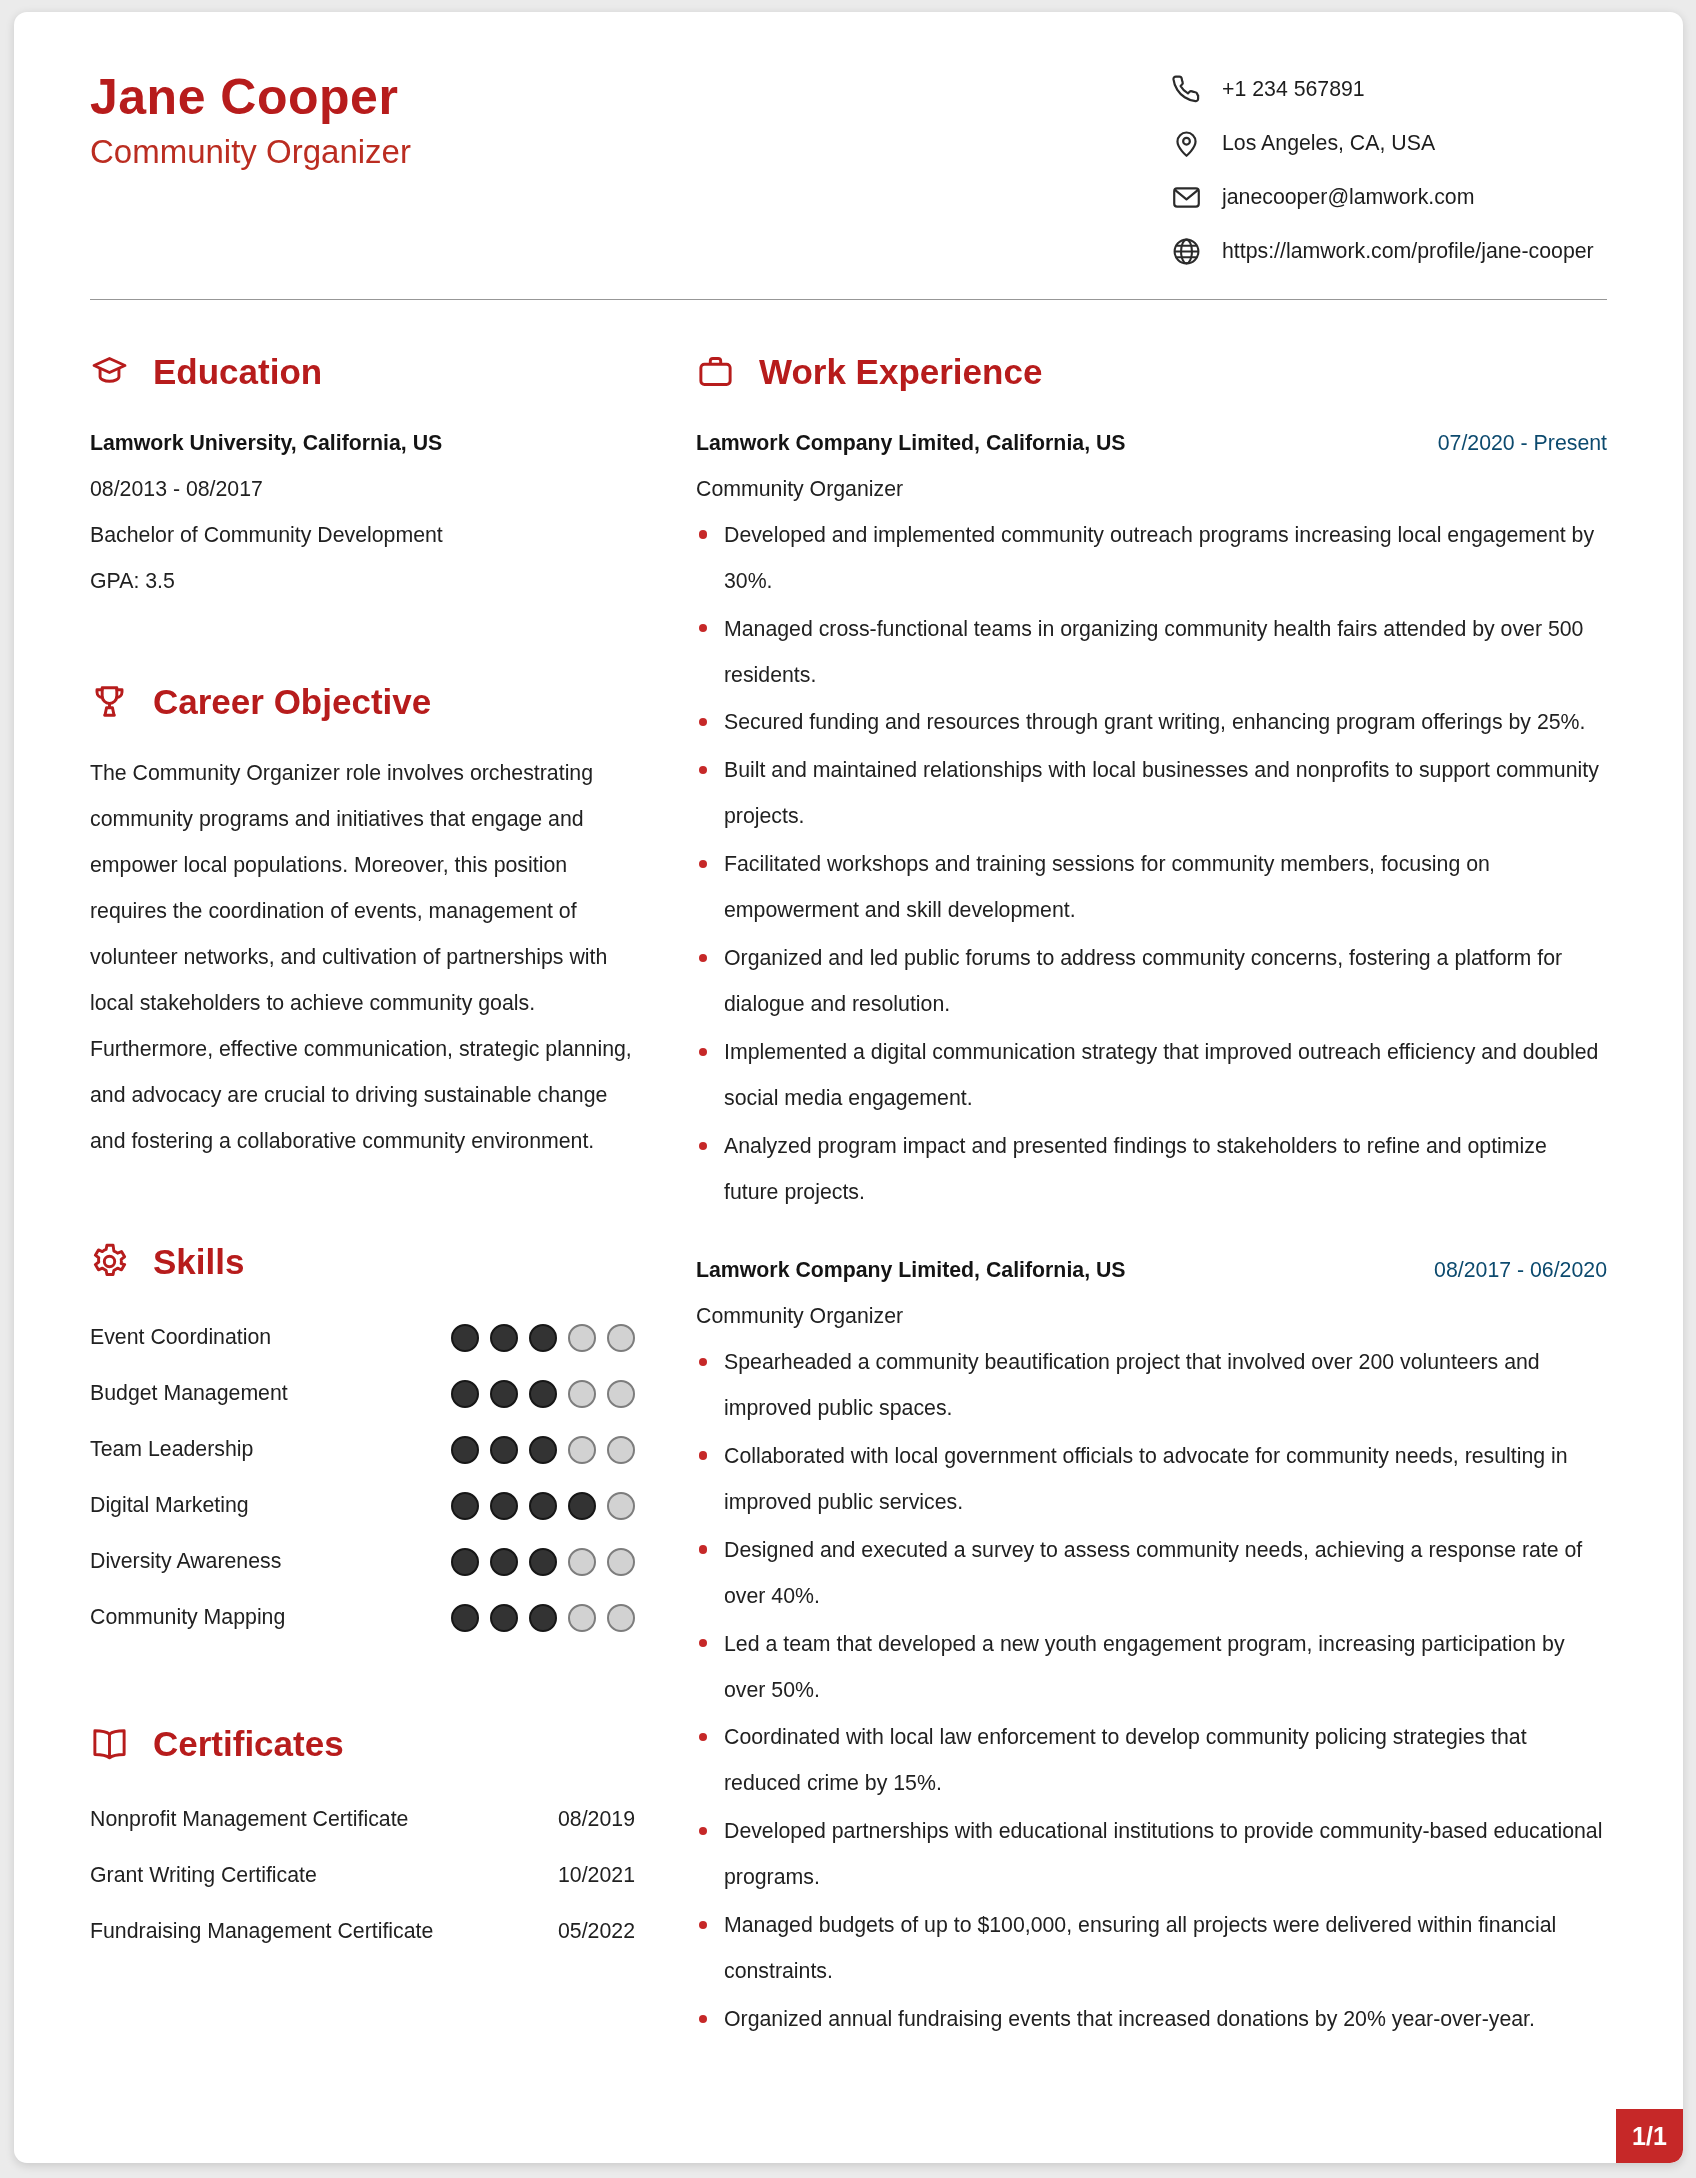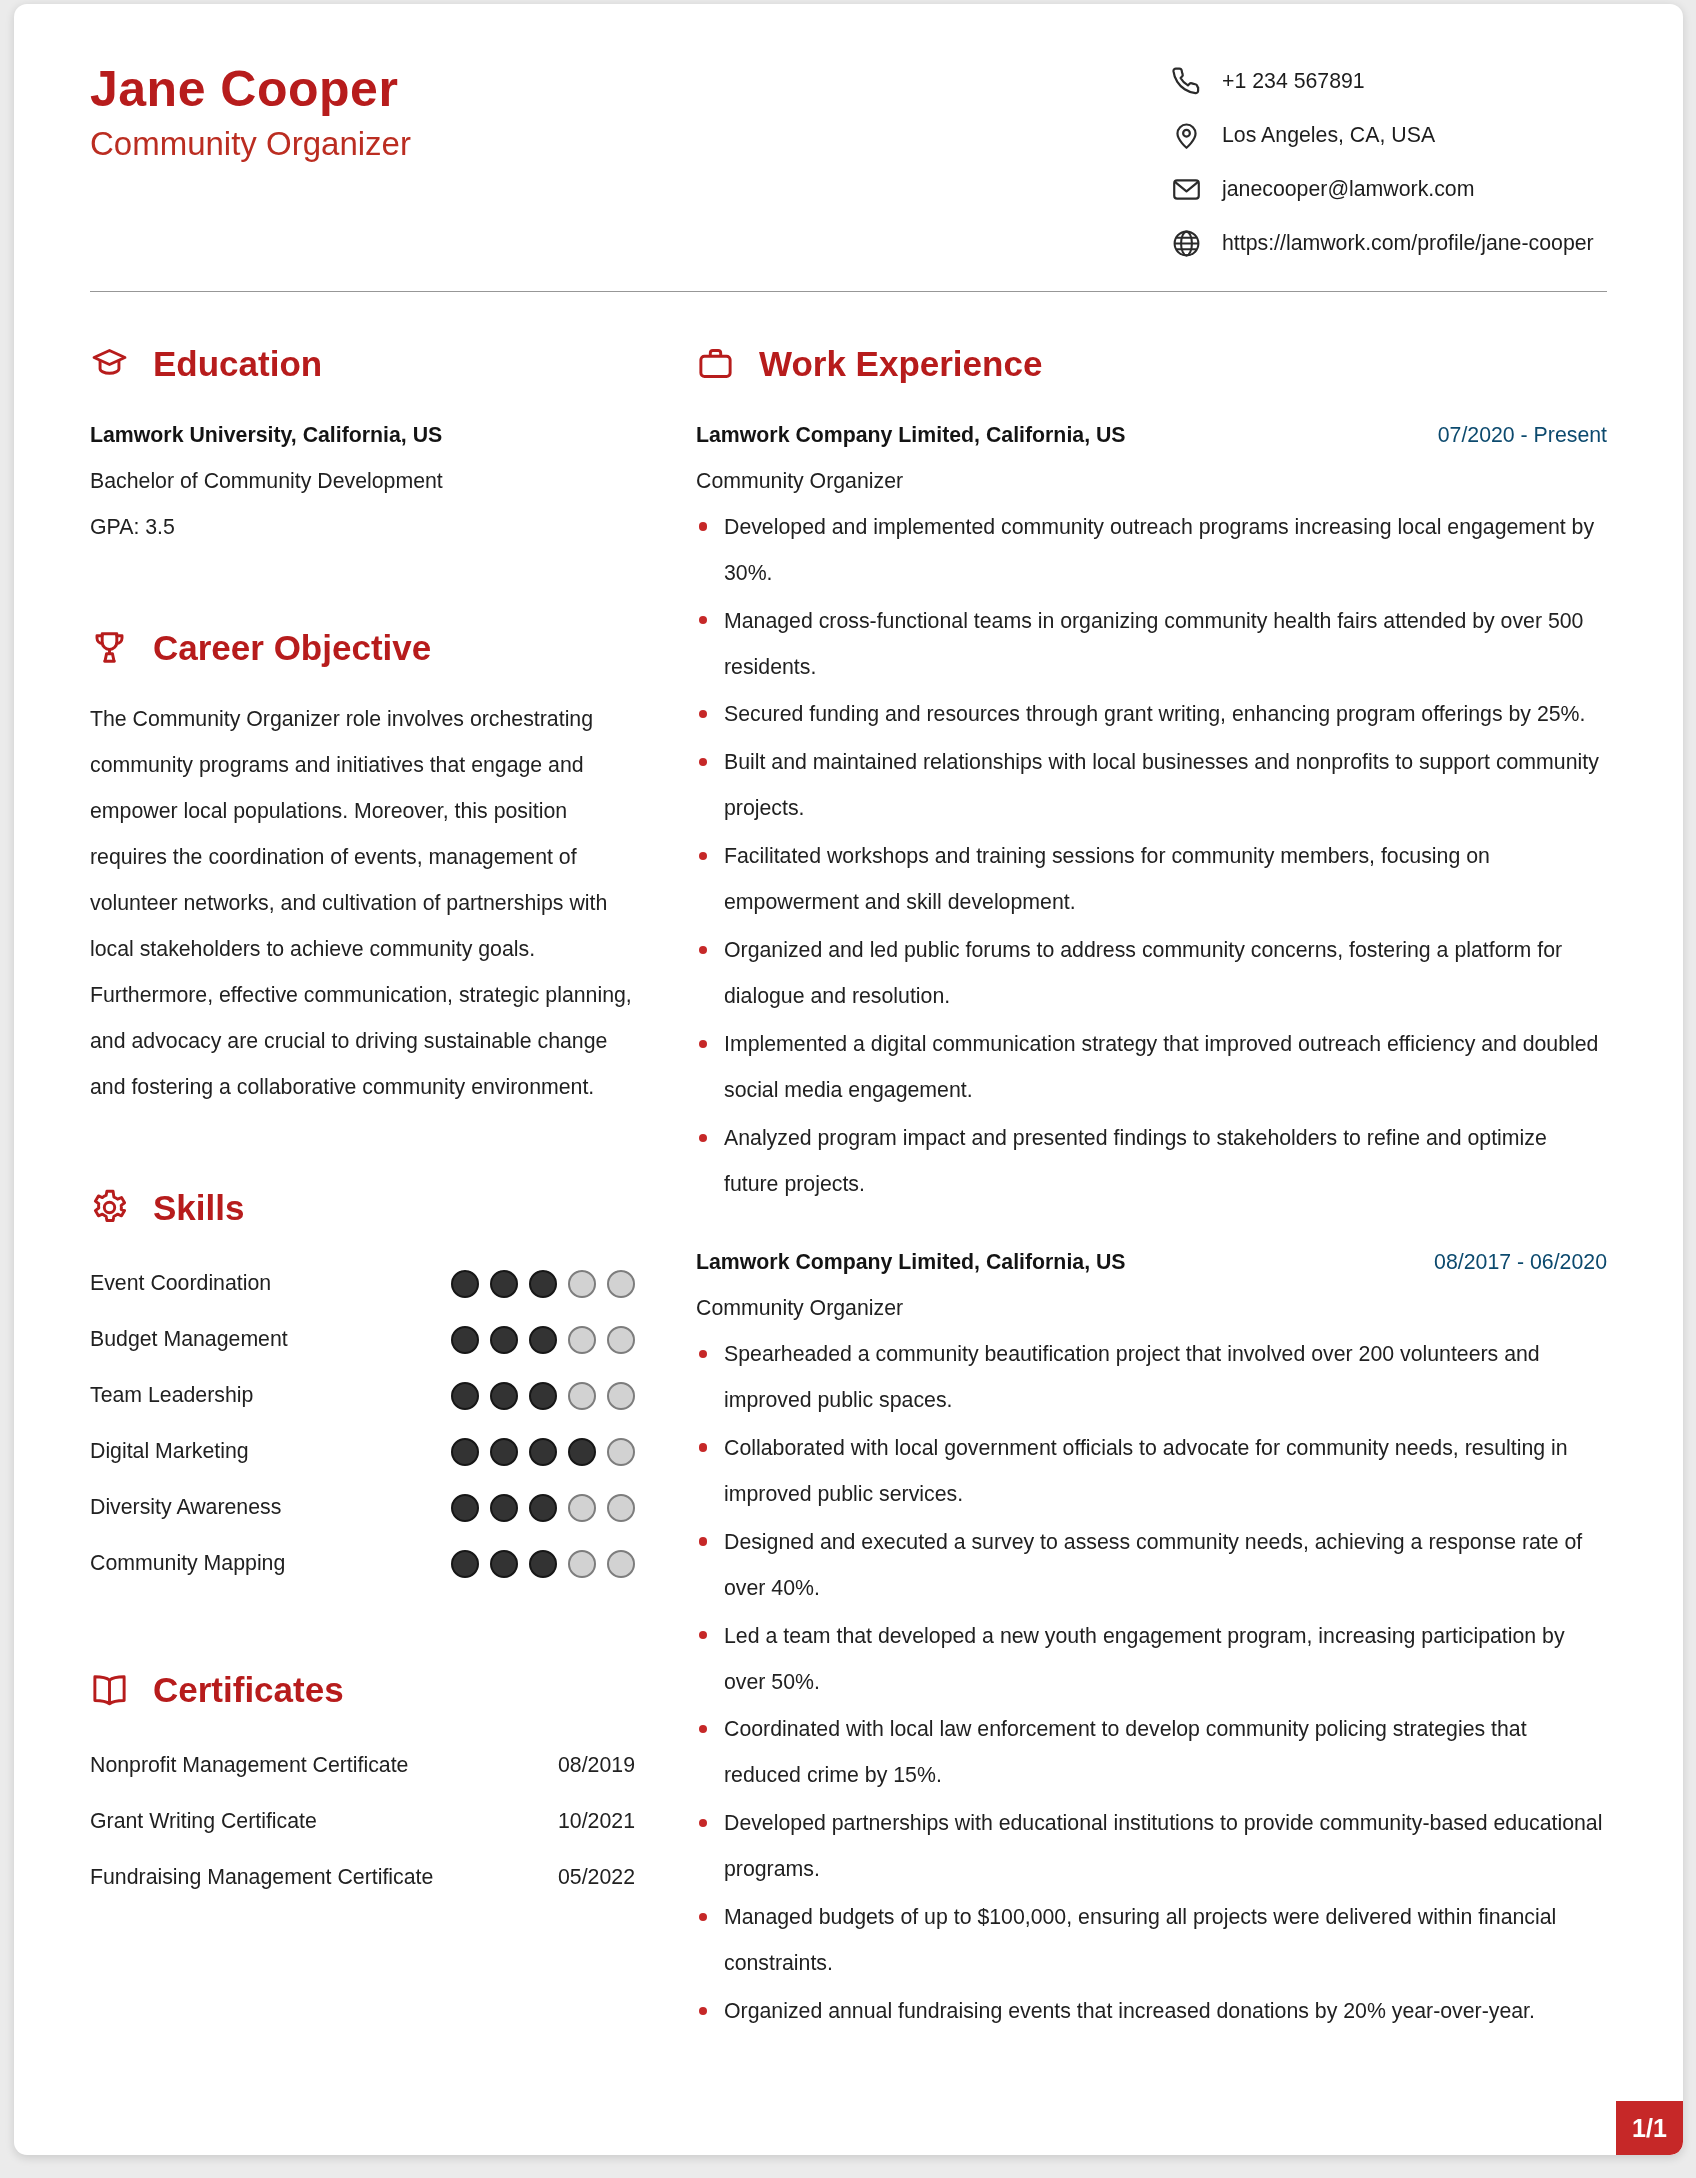--- a/index.html
+++ b/index.html
@@ -10,21 +10,21 @@
   *{box-sizing:border-box;}
   html,body{margin:0;padding:0;}
   body{
     width:1697px;height:2179px;
     background:#ebebeb;
     font-family:"Liberation Sans",sans-serif;
     color:var(--text);
     position:relative;
   }
   .page{
-    position:absolute;left:14px;top:4px;
+    position:absolute;left:14px;top:12px;
     width:1669px;height:2151px;
     background:#ffffff;
     border-radius:13px;
     box-shadow:0 2.8px 9.3px rgba(0,0,0,.14);
     overflow:hidden;
   }
   
   .header{
     display:flex;justify-content:space-between;align-items:flex-start;
     padding:58px 76px 0 76px;
@@ -152,20 +152,21 @@
         <div class="sec-head">
           <span class="sicon">
             <svg viewBox="0 0 24 24" fill="none" stroke="currentColor" stroke-width="1.8" stroke-linejoin="round">
                 <path d="M12 4 2.5 8.3 12 12.6l9.5-4.3z"></path>
                 <path d="M6.2 10.4v4.8c0 1.4 2.6 2.8 5.8 2.8s5.8-1.4 5.8-2.8v-4.8" stroke-linecap="round"></path>
               </svg>
           </span>
           <h2>Education</h2>
         </div>
         <p class="edu-line bold">Lamwork University, California, US</p>
+        <p class="edu-line">08/2013 - 08/2017</p>
         <p class="edu-line">Bachelor of Community Development</p>
         <p class="edu-line">GPA: 3.5</p>
       </section>
 
       <section>
         <div class="sec-head">
           <span class="sicon">
             <svg viewBox="0 0 24 24" fill="none" stroke="currentColor" stroke-width="1.8" stroke-linecap="round" stroke-linejoin="round">
                 <path d="M7.5 3.5h9v5.2a4.5 4.5 0 0 1-9 0z"></path>
                 <path d="M7.5 4.8H4.3v1.4a3.4 3.4 0 0 0 3.4 3.4M16.5 4.8h3.2v1.4a3.4 3.4 0 0 1-3.4 3.4"></path>

